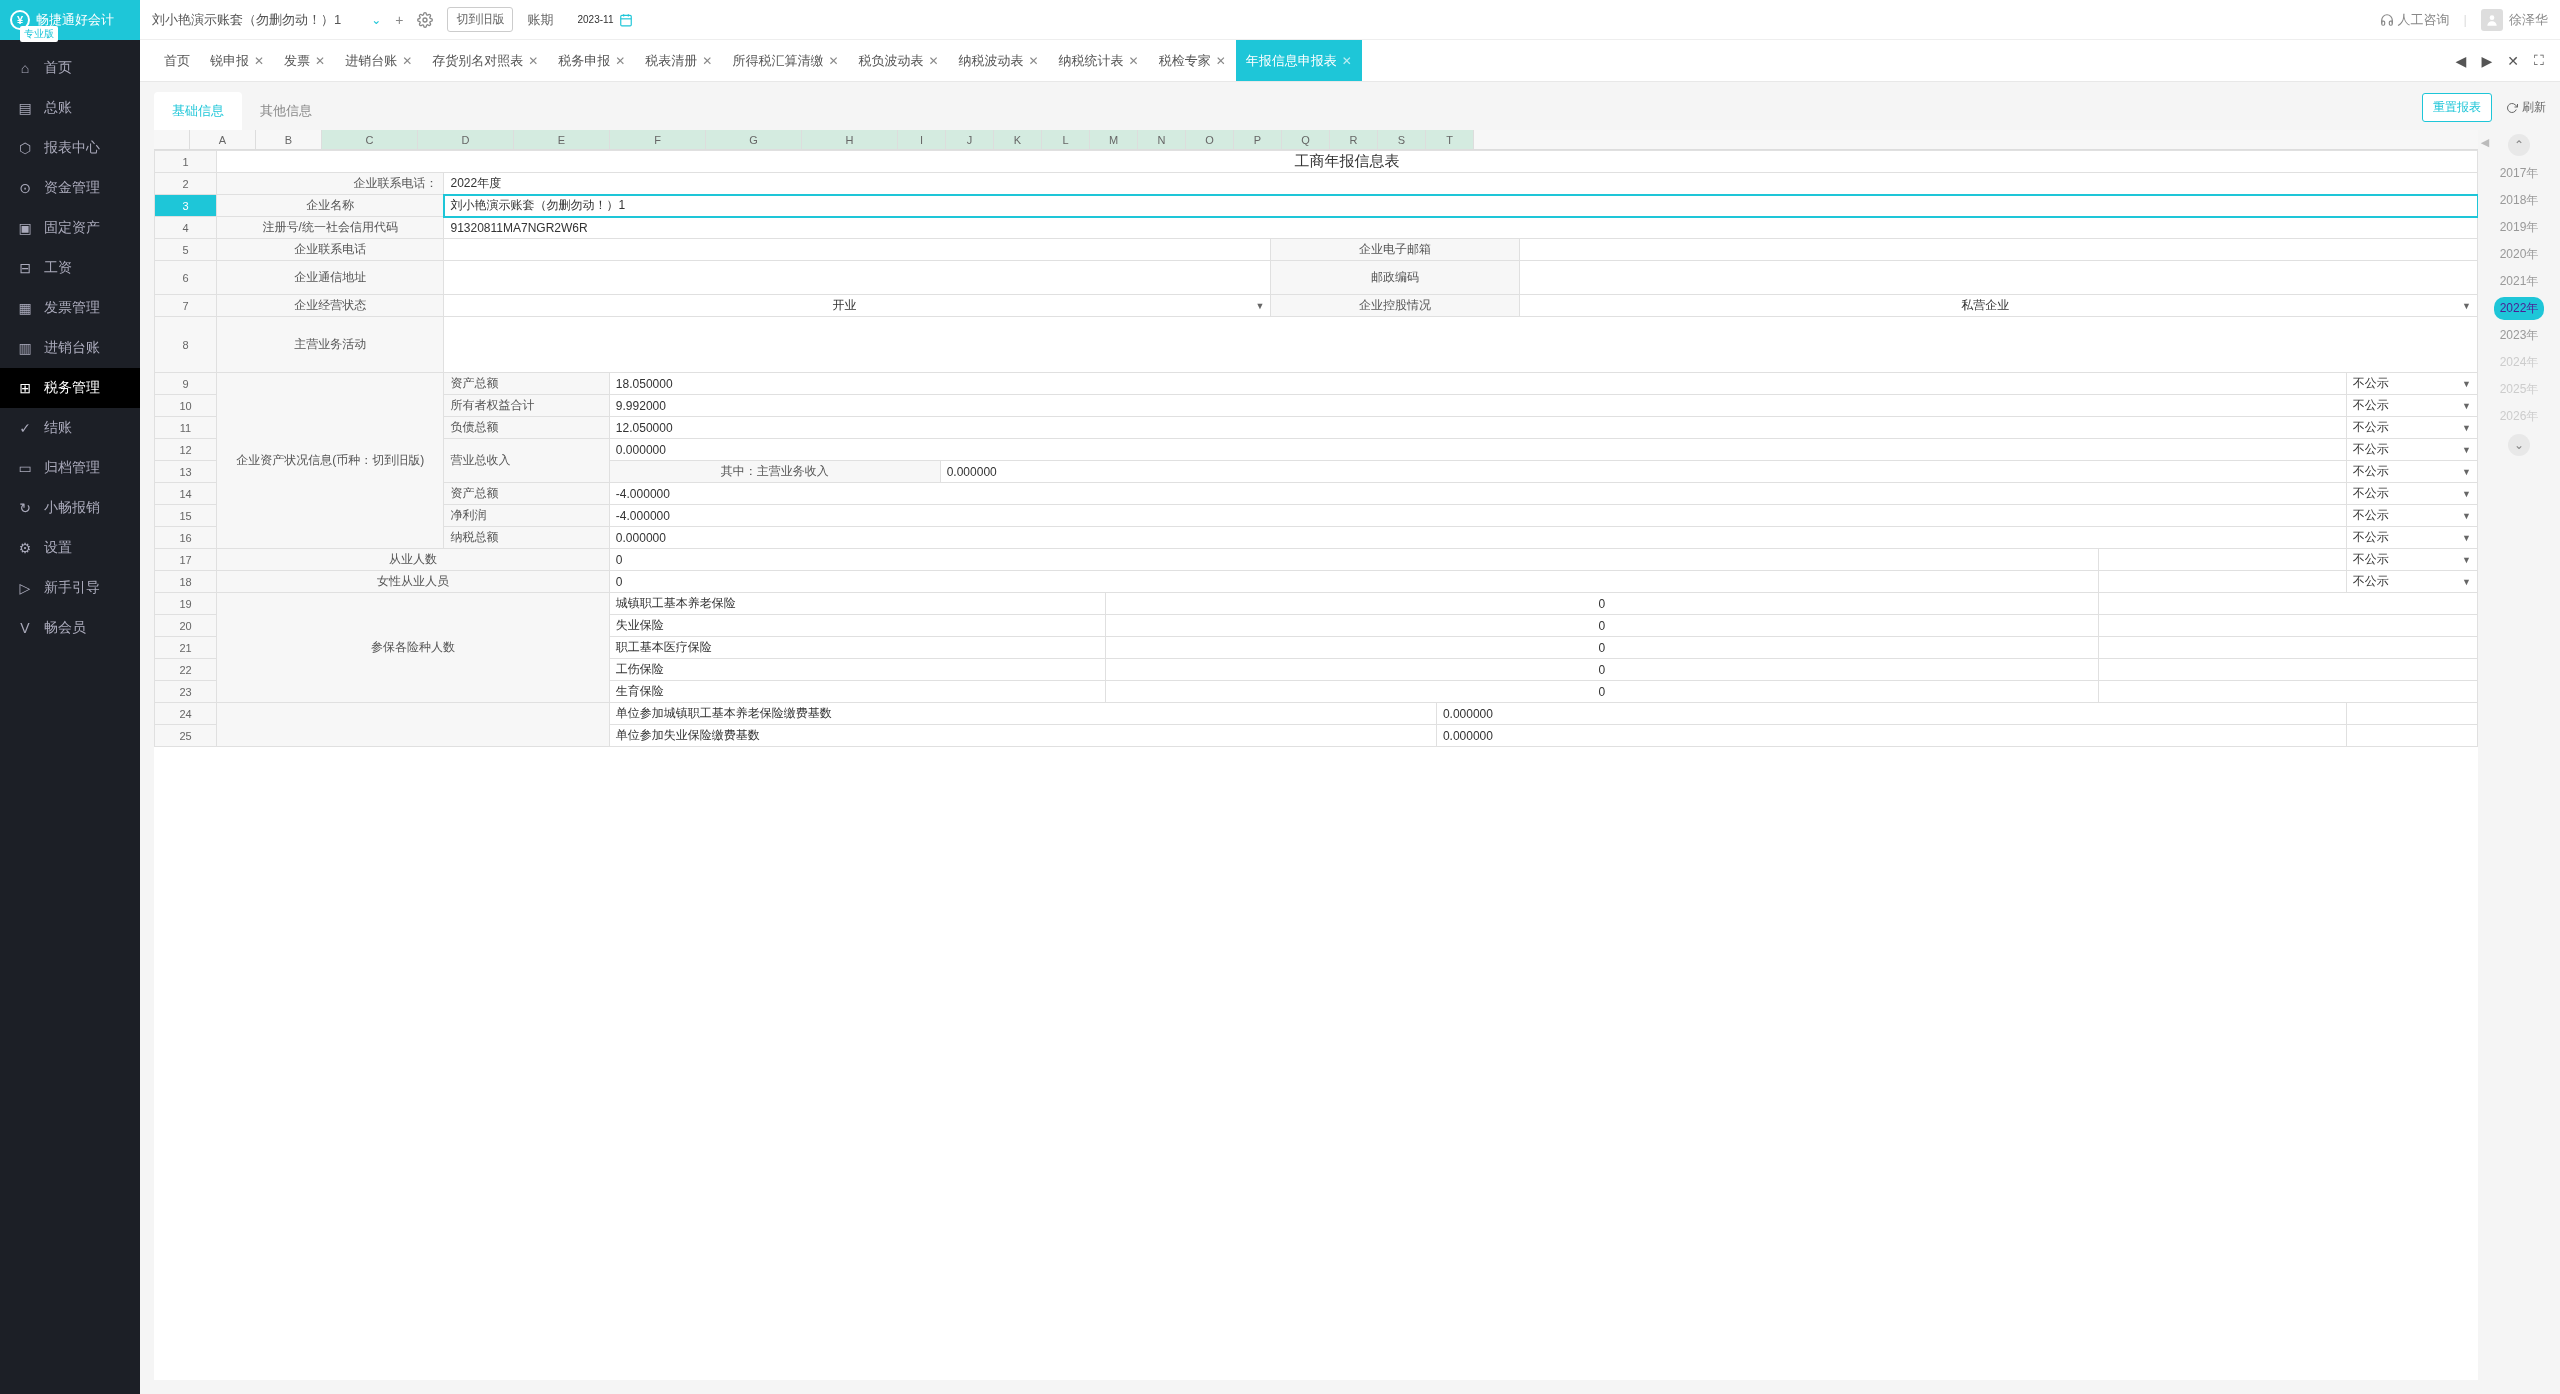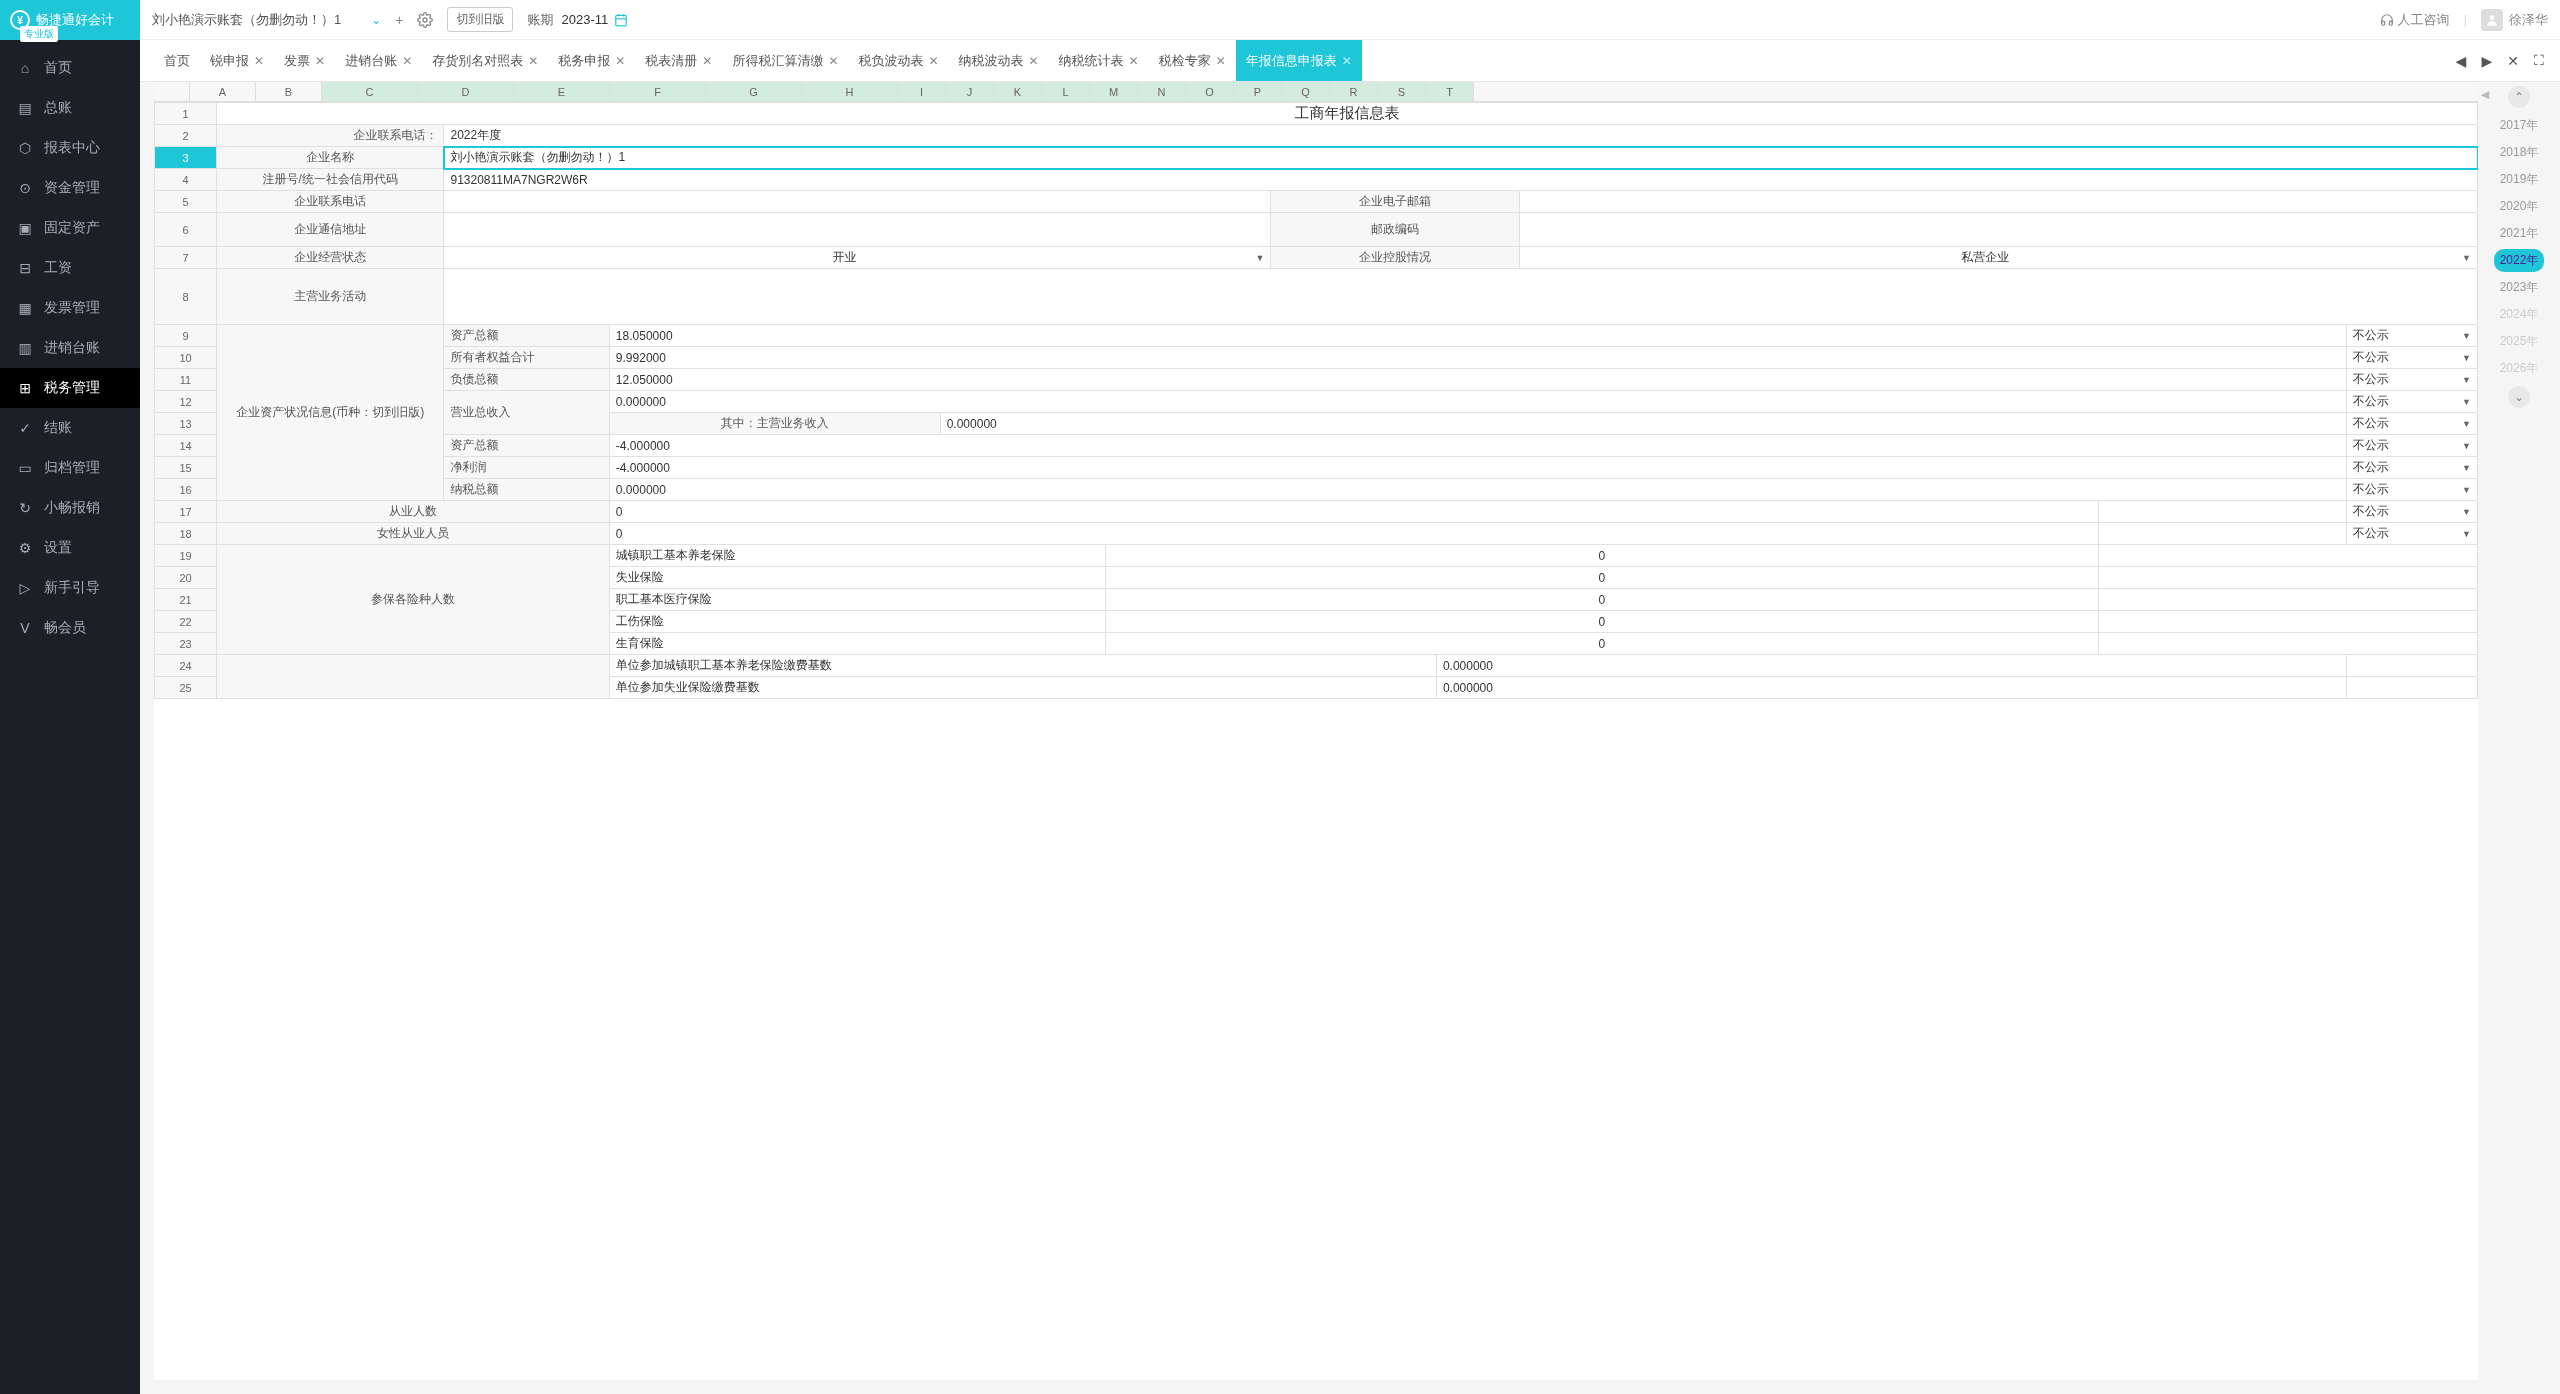--- a/index.html
+++ b/index.html
@@ -19,21 +19,21 @@
 
 .main { flex: 1; display: flex; flex-direction: column; min-width: 0; }
 
 
 .topbar { height: 40px; display: flex; align-items: center; padding: 0 12px; border-bottom: 1px solid #eee; }
 .account-select { display: flex; align-items: center; font-size: 13px; color: #555; }
 .dd-arrow { color: #1ec6d8; margin-left: 30px; font-size: 12px; }
 .tb-btn { margin-left: 14px; color: #888; cursor: pointer; font-size: 14px; }
 .old-ver { border: 1px solid #ccc; padding: 3px 8px; border-radius: 3px; font-size: 12px; color: #666; margin-left: 14px; cursor: pointer; }
 .period-lbl { margin-left: 14px; color: #666; font-size: 13px; }
-.period-val { margin-left: 8px; color: #333; font-size: 13px; }
+.period-val { margin-left: 24px; color: #333; font-size: 10px; }
 .cal-icon { margin-left: 6px; color: #1ec6d8; cursor: pointer; }
 .topbar-right { margin-left: auto; display: flex; align-items: center; gap: 14px; color: #888; font-size: 13px; }
 .avatar { width: 22px; height: 22px; background: #ddd; border-radius: 3px; display: inline-flex; align-items: center; justify-content: center; color: #fff; }
 
 
 .tabs-row { height: 42px; display: flex; align-items: center; border-bottom: 1px solid #e8e8e8; background: #fff; padding-left: 14px; position: relative; }
 .tab { display: flex; align-items: center; padding: 0 10px; height: 100%; font-size: 13px; color: #555; cursor: pointer; white-space: nowrap; }
 .tab.active { background: #1ec6d8; color: #fff; }
 .tab-x { margin-left: 5px; font-size: 12px; color: inherit; opacity: 0.7; cursor: pointer; }
 .tab-ctrl { width: 26px; height: 26px; display: flex; align-items: center; justify-content: center; cursor: pointer; color: #555; font-size: 14px; }
@@ -261,20 +261,34 @@
           </div>
         </div>
       <div class="tabs-ctrl-group">
         <div class="tab-ctrl">◀</div>
         <div class="tab-ctrl">▶</div>
         <div class="tab-ctrl">✕</div>
         <div class="tab-ctrl">⛶</div>
       </div>
     </div>
 
+    <div class="subarea">
+      <div class="subtab active">基础信息</div>
+      <div class="subtab">其他信息</div>
+      <div class="sub-actions">
+        <span class="reset-btn">重置报表</span>
+        <span class="refresh-btn">
+          <svg width="12" height="12" viewBox="0 0 24 24" fill="none" stroke="#666" stroke-width="2">
+              <polyline points="23 4 23 10 17 10"></polyline>
+              <path d="M20.49 15a9 9 0 1 1-2.12-9.36L23 10"></path>
+            </svg>
+          <span>刷新</span>
+        </span>
+      </div>
+    </div>
 
     <div class="sheet-wrap">
       <div class="sheet-container">
         <div class="col-headers">
           <div class="rowh"></div>
           <div id="col-headers-inner" style="display:flex;flex:1;">
               <div class="ch" style="width: 66px;">A</div>
               <div class="ch" style="width: 66px;">B</div>
               <div class="ch selected" style="width: 96px;">C</div>
               <div class="ch selected" style="width: 96px;">D</div>

